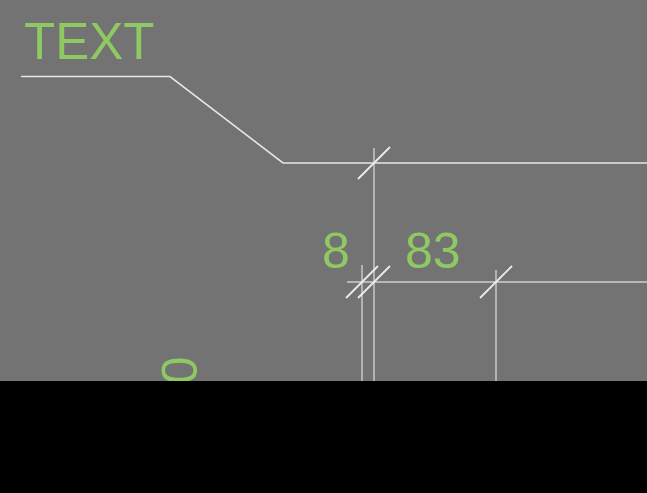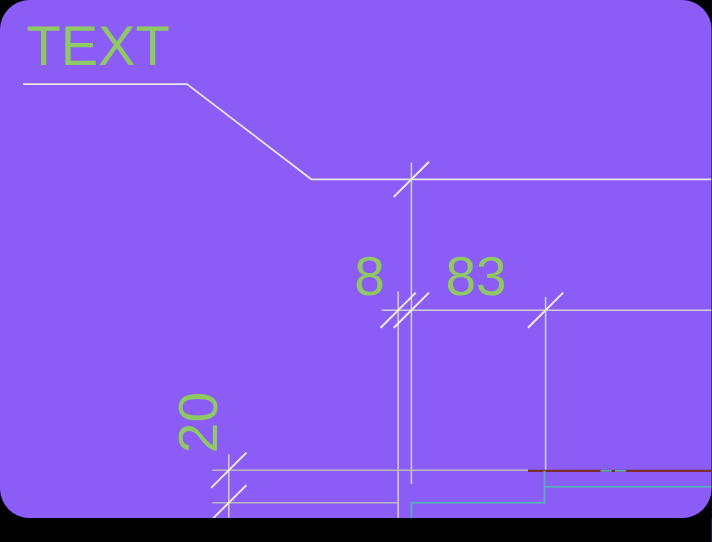--- a/index.html
+++ b/index.html
@@ -3,25 +3,24 @@
 <meta charset="utf-8">
 <style>
   html, body {
     margin: 0;
     padding: 0;
     background: #000000;
   }
   .viewport {
     position: relative;
     width: 647px;
-    height: 471px;
-    background: #8b5cf6;
+    height: 381px;
+    background: #737373;
     overflow: hidden;
     font-family: "Liberation Sans", sans-serif;
-    border-radius: 27px;
   }
   svg text {
     font-family: "Liberation Sans", sans-serif;
   }
   .cad-note {
     font-size: 51px;
     fill: #8ec963;
   }
   .cad-dim-text {
     font-size: 50px;

